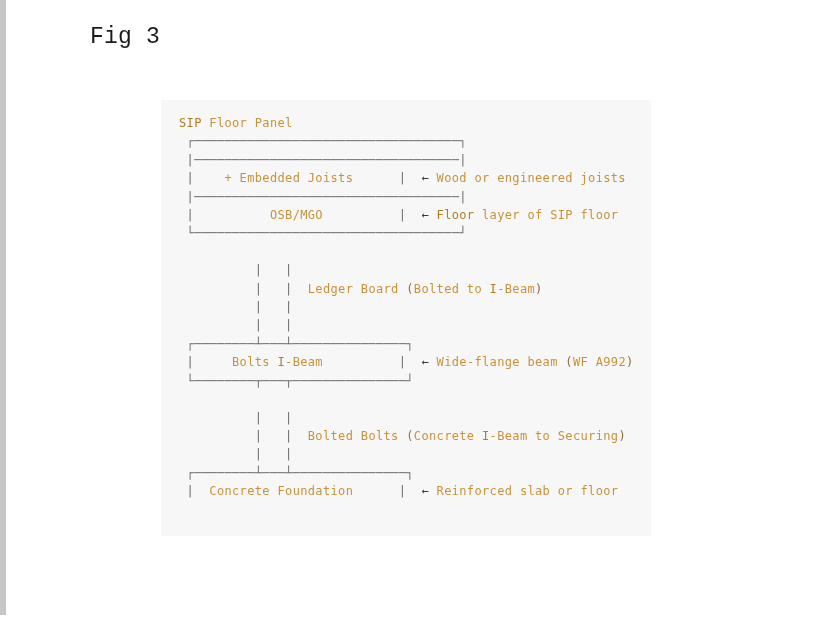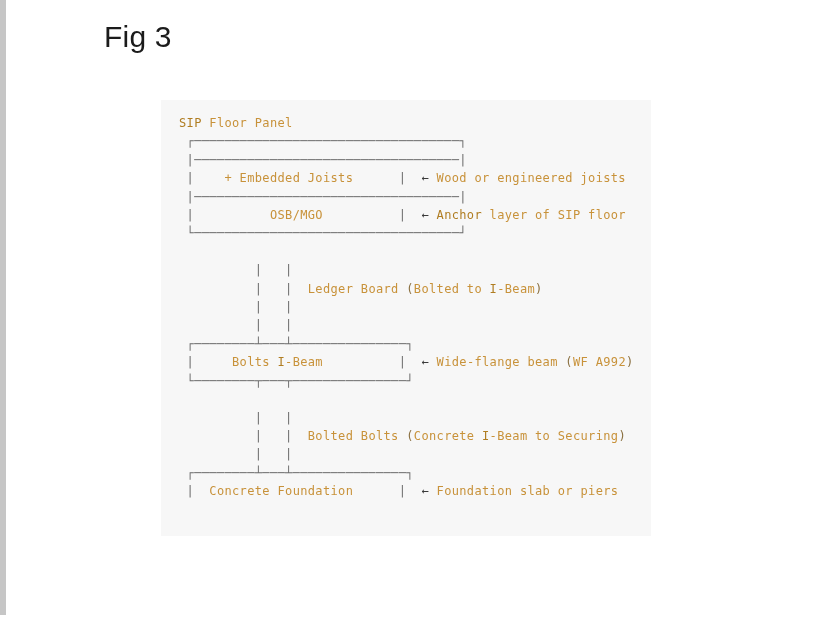--- a/index.html
+++ b/index.html
@@ -26,28 +26,28 @@
   }
   .page {
     position: absolute;
     left: 6px; top: 0;
     right: 0; bottom: 7px;
     background: #ffffff;
   }
 
   .fig-title {
     position: absolute;
-    left: 98px;
+    left: 84px;
     top: 20px;
-    font-size: 30px;
+    font-size: 23px;
     font-weight: 400;
     color: #1b1b1b;
     letter-spacing: 0.2px;
     line-height: 34px;
-    font-family: Liberation Sans, sans-serif;
+    font-family: Liberation Mono, monospace;
   }
 
   .diagram-panel {
     position: absolute;
     left: 155px;
     top: 100px;
     width: 490px;
     height: 436px;
     background: #f7f7f7;
     box-sizing: border-box;
@@ -84,32 +84,32 @@
 <div class="page">
 
   <div class="fig-title">Fig 3</div>
 
   <div class="diagram-panel">
     <pre class="ascii" id="ascii-root"><span class="row"><span class="gd">SIP</span><span class="g"> </span><span class="g">Floor Panel</span>
 </span><span class="row"><span class="ln"> ┌───────────────────────────────────┐</span>
 </span><span class="row"><span class="ln"> |───────────────────────────────────|</span>
 </span><span class="row"><span class="ln"> |</span><span class="g">    + Embedded Joists      </span><span class="ln">|</span><span class="ar">  ← </span><span class="g">Wood or engineered joists</span>
 </span><span class="row"><span class="ln"> |───────────────────────────────────|</span>
-</span><span class="row"><span class="ln"> |</span><span class="g">          OSB/MGO          </span><span class="ln">|</span><span class="ar">  ← </span><span class="gd">Anchor</span><span class="g"> layer of SIP floor</span>
+</span><span class="row"><span class="ln"> |</span><span class="g">          OSB/MGO          </span><span class="ln">|</span><span class="ar">  ← </span><span class="gd">Floor</span><span class="g"> layer of SIP floor</span>
 </span><span class="row"><span class="ln"> └───────────────────────────────────┘</span>
 </span><span class="row"><span class="ln"> </span>
 </span><span class="row"><span class="ln">          |   |</span>
 </span><span class="row"><span class="ln">          |   |  </span><span class="g">Ledger Board </span><span class="pn">(</span><span class="g">Bolted to </span><span class="gd">I</span><span class="g">-Beam</span><span class="pn">)</span>
 </span><span class="row"><span class="ln">          |   |</span>
 </span><span class="row"><span class="ln">          |   |</span>
 </span><span class="row"><span class="ln"> ┌────────┴───┴───────────────┐</span>
 </span><span class="row"><span class="ln"> |</span><span class="g">     Bolts </span><span class="gd">I</span><span class="g">-Beam          </span><span class="ln">|</span><span class="ar">  ← </span><span class="g">Wide-flange beam </span><span class="pn">(</span><span class="g">WF A992</span><span class="pn">)</span>
 </span><span class="row"><span class="ln"> └────────┬───┬───────────────┘</span>
 </span><span class="row"><span class="ln"> </span>
 </span><span class="row"><span class="ln">          |   |</span>
 </span><span class="row"><span class="ln">          |   |  </span><span class="g">Bolted Bolts </span><span class="pn">(</span><span class="g">Concrete </span><span class="gd">I</span><span class="g">-Beam to Securing</span><span class="pn">)</span>
 </span><span class="row"><span class="ln">          |   |</span>
 </span><span class="row"><span class="ln"> ┌────────┴───┴───────────────┐</span>
-</span><span class="row"><span class="ln"> |</span><span class="g">  Concrete Foundation      </span><span class="ln">|</span><span class="ar">  ← </span><span class="g">Foundation slab or piers</span>
+</span><span class="row"><span class="ln"> |</span><span class="g">  Concrete Foundation      </span><span class="ln">|</span><span class="ar">  ← </span><span class="g">Reinforced slab or floor</span>
 </span></pre>
   </div>
 
 </div>
 
 </body></html>

